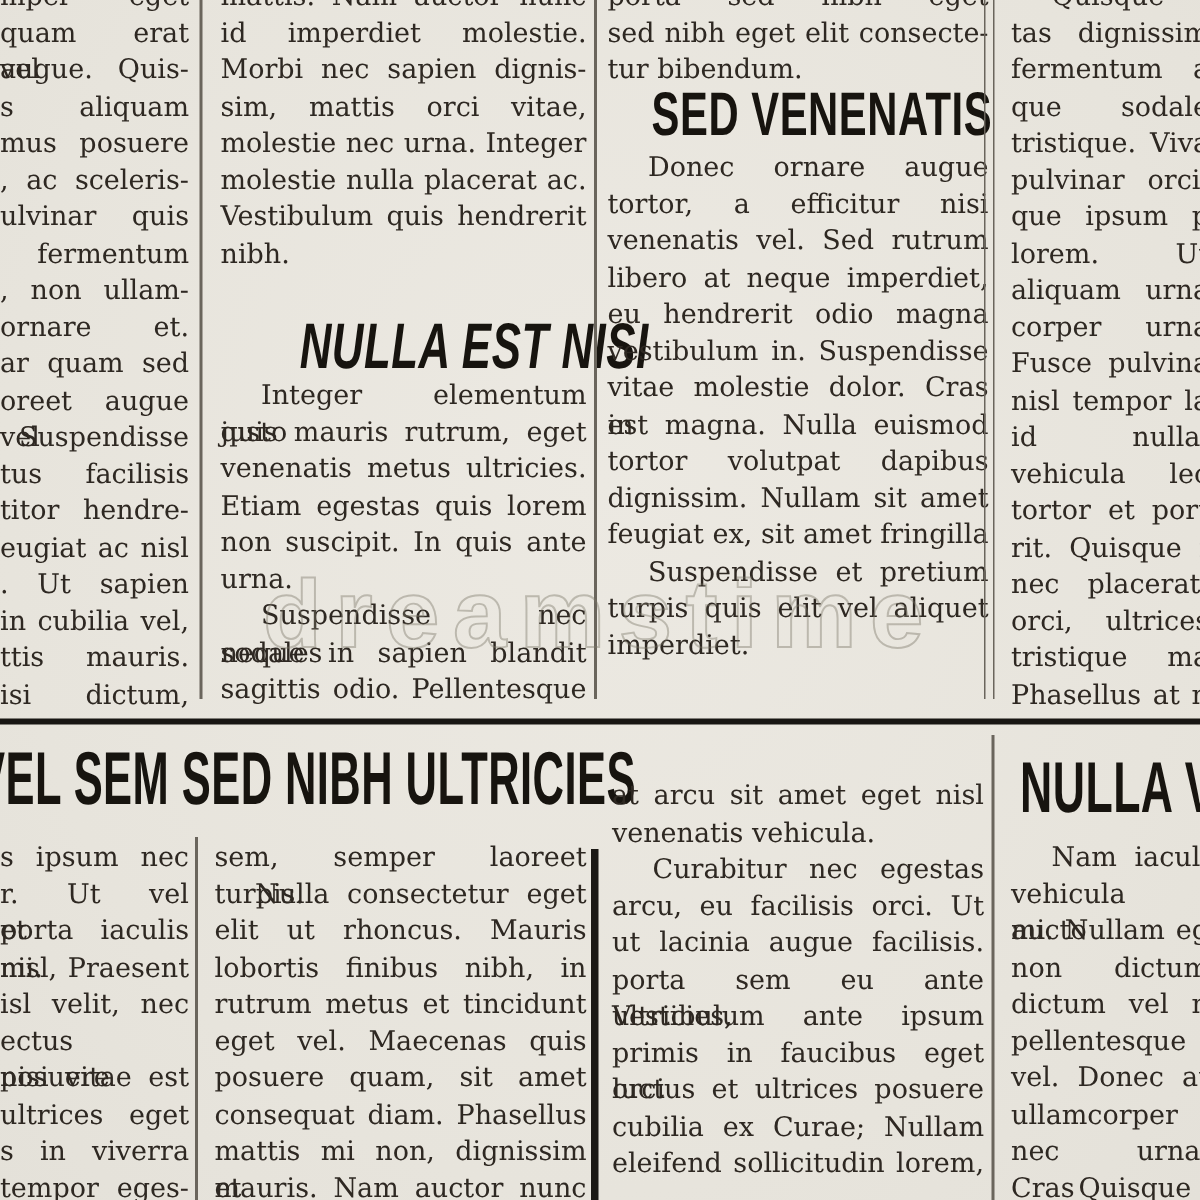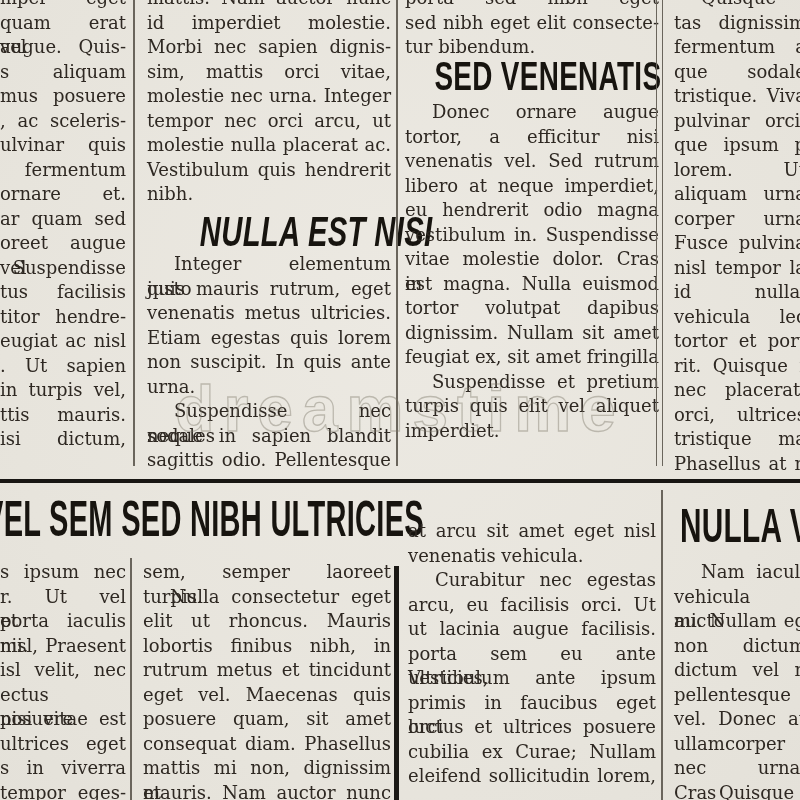--- a/index.html
+++ b/index.html
@@ -38,40 +38,40 @@
 
 <div class="col" style="left:0; top:-14px; width:126px;">
     <div class="ln">mper eget</div>
     <div class="ln">quam erat vel</div>
     <div class="ln">augue. Quis-</div>
     <div class="ln">s aliquam</div>
     <div class="ln">mus posuere</div>
     <div class="ln">, ac sceleris-</div>
     <div class="ln">ulvinar quis</div>
     <div class="ln rgt">fermentum</div>
+    <div class="ln">, non ullam-</div>
     <div class="ln">ornare et.</div>
     <div class="ln">ar quam sed</div>
     <div class="ln">oreet augue vel</div>
     <div class="ln rgt">Suspendisse</div>
     <div class="ln">tus facilisis</div>
     <div class="ln">titor hendre-</div>
     <div class="ln">eugiat ac nisl</div>
     <div class="ln">. Ut sapien</div>
-    <div class="ln">in turpis vel,</div>
+    <div class="ln">in cubilia vel,</div>
     <div class="ln">ttis mauris.</div>
     <div class="ln">isi dictum,</div>
   </div>
 
 <div class="col" style="left:147px; top:-14px; width:244px;">
     <div class="ln">mattis. Nam auctor nunc</div>
     <div class="ln">id imperdiet molestie.</div>
     <div class="ln">Morbi nec sapien dignis-</div>
     <div class="ln">sim, mattis orci vitae,</div>
     <div class="ln">molestie nec urna. Integer</div>
-    <div class="ln">tempor nec orci arcu, ut</div>
     <div class="ln">molestie nulla placerat ac.</div>
     <div class="ln">Vestibulum quis hendrerit</div>
     <div class="ln rag">nibh.</div>
   </div>
 <div class="hd" style="left:145px; top:206px; width:250px; font-size:43px;font-style:italic;">
   <span class="hd-in">NULLA EST NISI</span>
 </div>
 <div class="col" style="left:147px; top:252px; width:244px;">
     <div class="ln">  Integer elementum justo</div>
     <div class="ln">quis mauris rutrum, eget</div>

